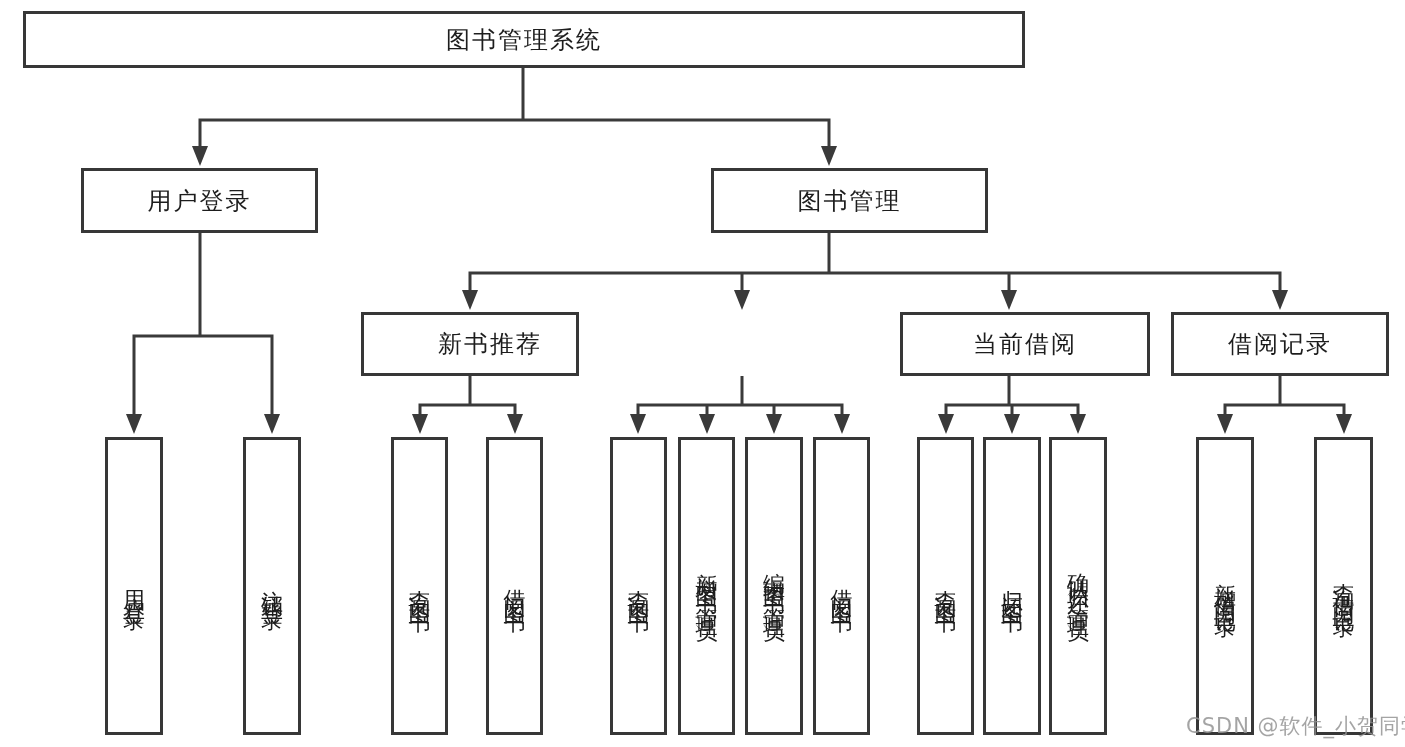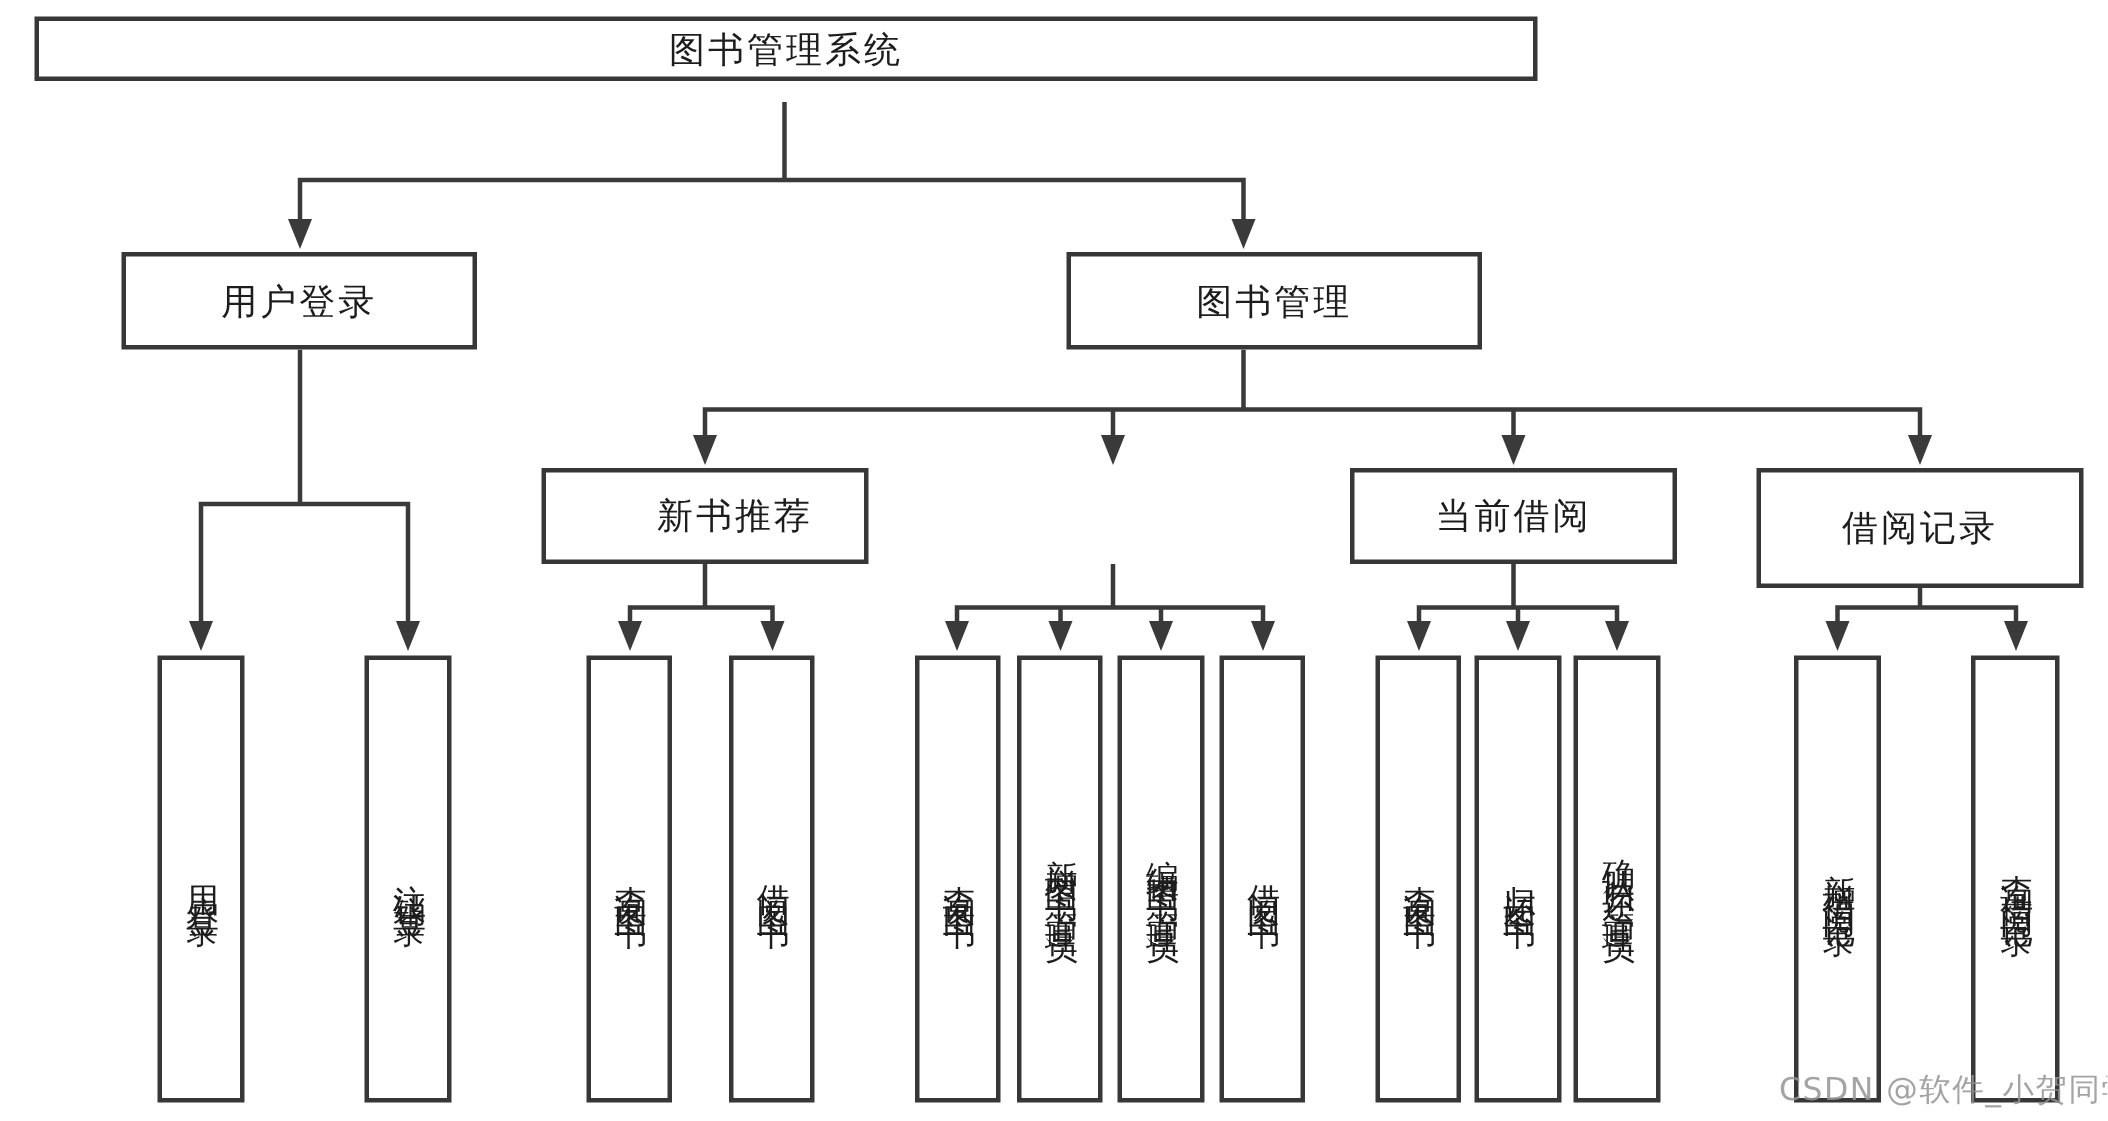--- a/index.html
+++ b/index.html
@@ -110,28 +110,28 @@
       <polygon points="766,414 782,414 774,434"></polygon>
       <polygon points="834,414 850,414 842,434"></polygon>
       <polygon points="938,414 954,414 946,434"></polygon>
       <polygon points="1004,414 1020,414 1012,434"></polygon>
       <polygon points="1070,414 1086,414 1078,434"></polygon>
       <polygon points="1217,414 1233,414 1225,434"></polygon>
       <polygon points="1336,414 1352,414 1344,434"></polygon>
     </g>
   </svg>
 
-  <div class="node" style="left:23px; top:11px; width:1002px; height:43px;">图书管理系统</div>
+  <div class="node" style="left:23px; top:11px; width:1002px; height:57px;">图书管理系统</div>
 
   <div class="node" style="left:81px; top:168px; width:237px; height:65px;">用户登录</div>
   <div class="node" style="left:711px; top:168px; width:277px; height:65px;">图书管理</div>
 
   <div class="node" style="left:361px; top:312px; width:218px; height:64px;padding-left:40px;">新书推荐</div>
-  <div class="node" style="left:900px; top:312px; width:218px; height:64px;">当前借阅</div>
-  <div class="node" style="left:1171px; top:312px; width:218px; height:80px;">借阅记录</div>
+  <div class="node" style="left:900px; top:312px; width:250px; height:64px;">当前借阅</div>
+  <div class="node" style="left:1171px; top:312px; width:218px; height:64px;">借阅记录</div>
 
   <div class="node leaf" style="left:105px; top:437px; width:58px; height:298px;">用户登录</div>
   <div class="node leaf" style="left:243px; top:437px; width:58px; height:298px;">注销登录</div>
 
   <div class="node leaf" style="left:391px; top:437px; width:57px; height:298px;">查询图书</div>
   <div class="node leaf" style="left:486px; top:437px; width:57px; height:298px;">借阅图书</div>
 
   <div class="node leaf" style="left:610px; top:437px; width:57px; height:298px;">查询图书</div>
   <div class="node leaf" style="left:678px; top:437px; width:57px; height:298px;">新增图书（管理员）</div>
   <div class="node leaf" style="left:745px; top:437px; width:58px; height:298px;">编辑图书（管理员）</div>

